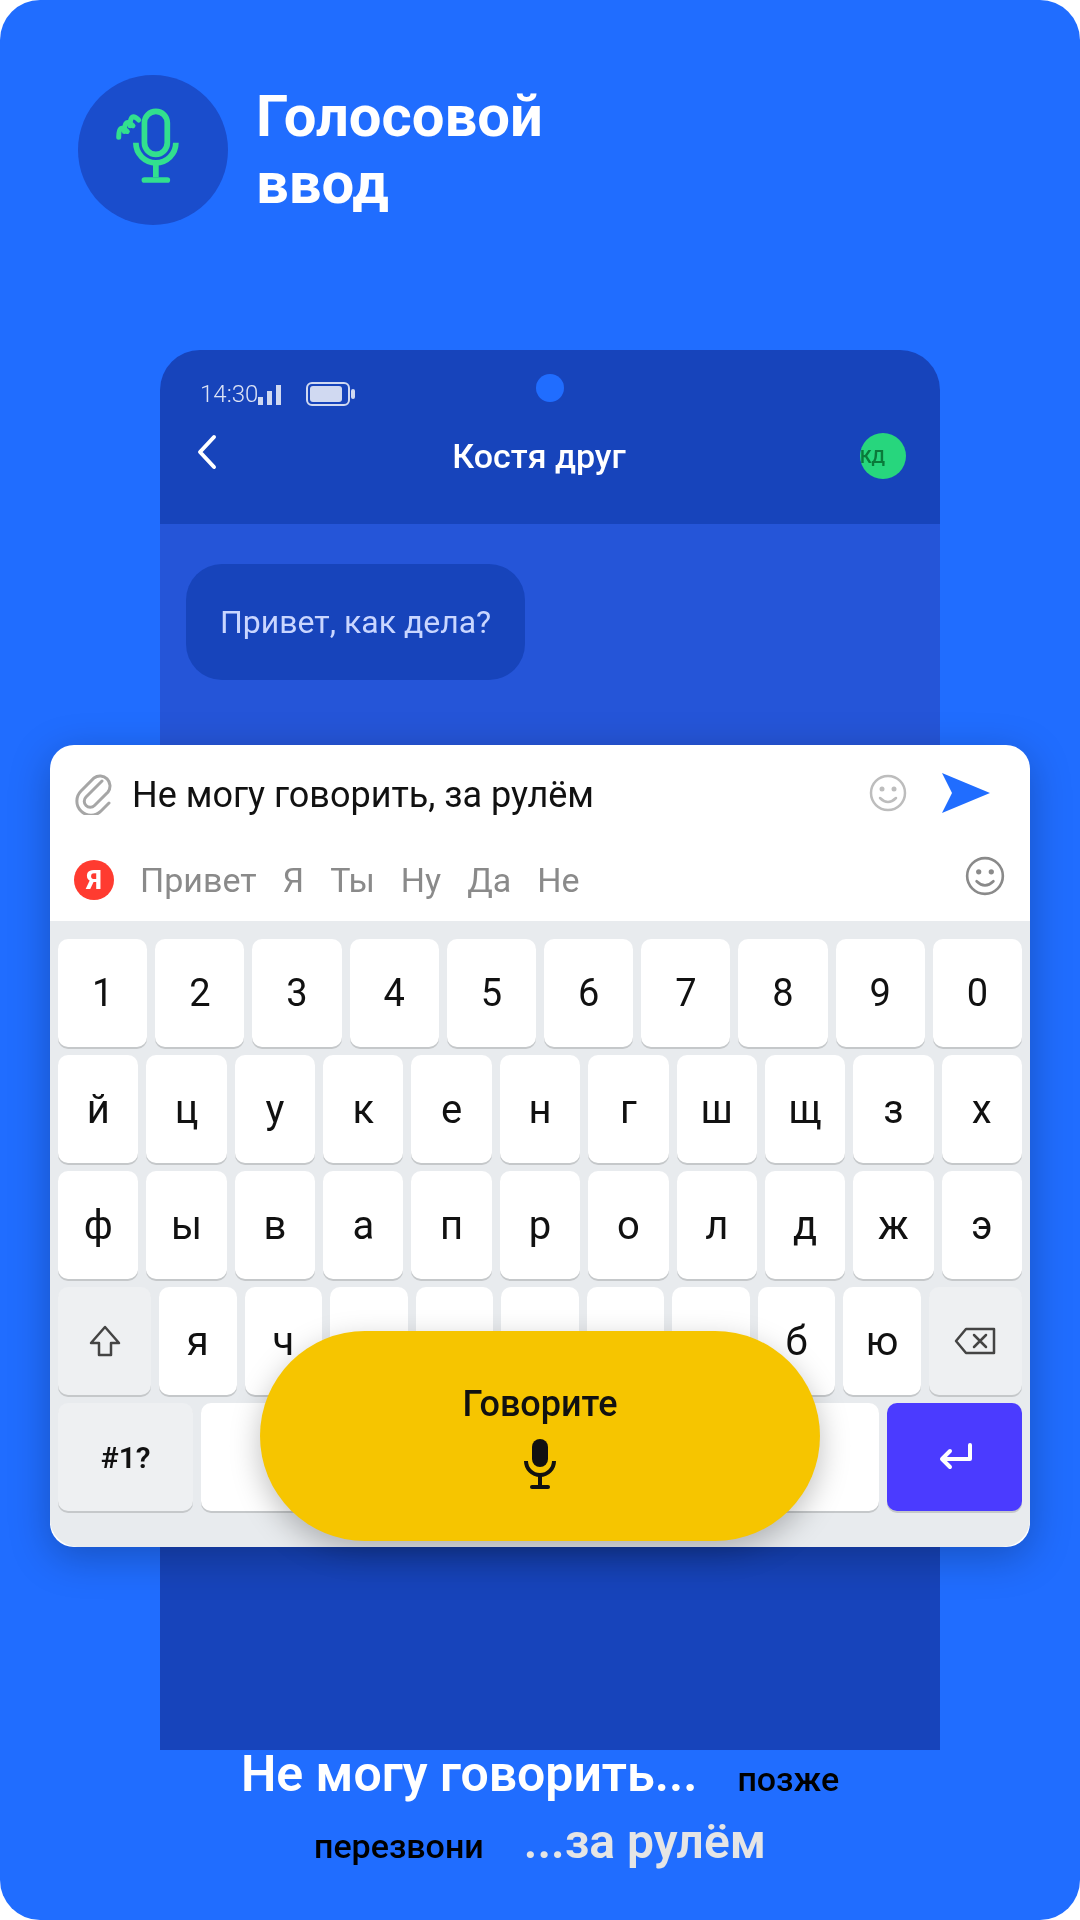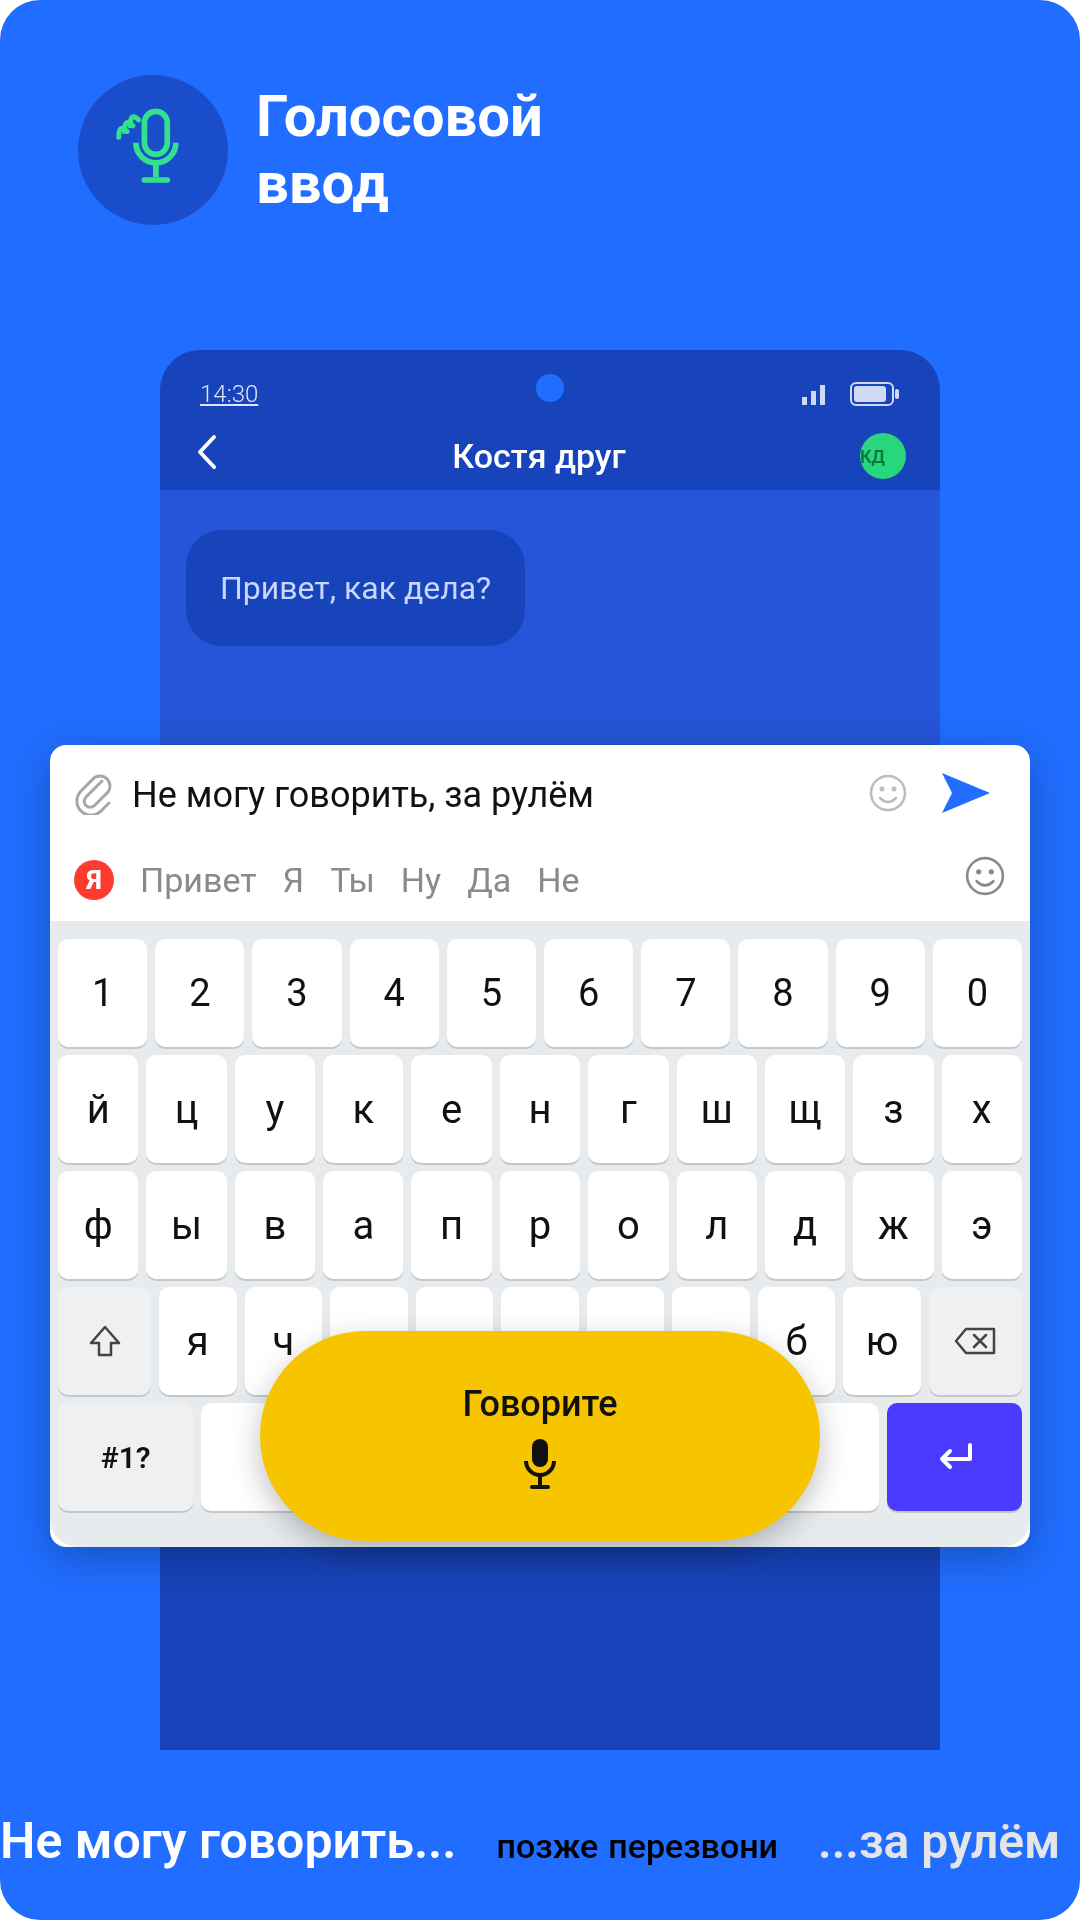--- a/index.html
+++ b/index.html
@@ -6,32 +6,32 @@
   body { width: 1080px; height: 1920px; overflow: hidden; }
   .outer { width: 1080px; height: 1920px; background: #206dff; border-radius: 40px; position: relative; }
 
   
   .feature-header { display: flex; align-items: center; gap: 28px; padding: 75px 0 0 78px; }
   .mic-badge { width: 150px; height: 150px; border-radius: 50%; background: #1a4dcc; display: flex; align-items: center; justify-content: center; }
   .feature-title { color: #fff; font-size: 58px; font-weight: 700; line-height: 1.15; }
 
   
   .phone { position: absolute; top: 350px; left: 160px; width: 780px; height: 1400px; background: #1744bb; border-radius: 40px 40px 0 0; overflow: hidden; }
-  .statusbar { display: flex; align-items: center; justify-content: space-between; padding: 30px 40px 10px; color: rgba(255,255,255,0.85); font-size: 24px; font-weight: 300; text-decoration: underline; }
+  .statusbar { display: flex; align-items: center; padding: 30px 40px 10px; color: rgba(255,255,255,0.85); font-size: 24px; font-weight: 300; }
   .status-right { display: flex; align-items: center; gap: 18px; }
   .camera-dot { position: absolute; top: 24px; left: 50%; transform: translateX(-50%); width: 28px; height: 28px; border-radius: 50%; background: #206dff; }
-  .chat-header { display: flex; align-items: center; justify-content: space-between; padding: 12px 34px 8px; color: #fff; }
+  .chat-header { display: flex; align-items: center; justify-content: space-between; padding: 12px 34px 42px; color: #fff; }
   .chat-title { font-size: 34px; font-weight: 500; }
   .back { font-size: 44px; font-weight: 300; }
   .avatar { width: 46px; height: 46px; border-radius: 50%; background: #27d67d; color: #0b3; font-size: 18px; font-weight: 600; display: flex; align-items: center; justify-content: flex-start; color:#0a7a3a; }
   .chat-body { background: #2555d8; padding: 40px 26px; height: 700px; }
   .bubble { background: #1744bb; color: #c9d6ff; font-size: 32px; padding: 39px 34px; border-radius: 36px; display: inline-block; }
 
   
-  .panel { position: absolute; top: 745px; left: 50px; width: 980px; background: #fff; border-radius: 16px; box-shadow: 0 10px 40px rgba(0,0,0,0.25); overflow: visible; }
+  .panel { position: absolute; top: 745px; left: 50px; width: 980px; background: #fff; border-radius: 24px; box-shadow: 0 10px 40px rgba(0,0,0,0.25); overflow: visible; }
 
   .input-row { display: flex; align-items: center; gap: 18px; padding: 26px 24px; }
   .input-text { flex: 1; font-size: 36px; color: #111; }
   .send-btn { padding: 0 14px; }
 
   .sugg-row { display: flex; align-items: center; gap: 26px; padding: 10px 24px 16px; color: #8a8a8a; font-size: 34px; }
   .sugg-row .sugg { }
   .ya-logo { width: 40px; height: 40px; border-radius: 50%; background: #ff3b30; color:#fff; font-weight: 800; font-size: 26px; display:flex; align-items:center; justify-content:center; }
   .emoji-right { margin-left:auto; }
 
@@ -42,21 +42,21 @@
   .row4 { padding: 0 0; }
   .shift, .bksp { flex: 1.2; background: #eef0f2; }
   .krow.bottom .key { height: 108px; }
   .sym-key { flex: 1.4; background:#eef0f2; font-size: 30px; font-weight: 600; }
   .enter-key { flex: 1.4; background:#4b3bff; }
   .space-key { flex: 7; position: relative; overflow: visible; }
 
   .voice-bubble { position: absolute; left: 50%; transform: translateX(-50%); bottom: -30px; width: 560px; height: 210px; background: #f6c500; border-radius: 120px; display:flex; flex-direction:column; align-items:center; justify-content:center; gap: 12px; box-shadow: 0 10px 30px rgba(0,0,0,0.25); }
   .voice-label { font-size: 36px; color:#111; font-weight: 500; }
 
-  .footer-words { position: absolute; bottom: 50px; left: 0; width: 100%; display: flex; flex-direction: row; align-items: center; gap: 10px; }
+  .footer-words { position: absolute; bottom: 50px; left: 0; width: 100%; display: flex; flex-direction: column; align-items: center; gap: 10px; }
   .fw-row { display:flex; align-items: baseline; gap: 40px; }
   .fw-main { color:#fff; font-size: 50px; font-weight: 600; }
   .fw-sub { color:#000000; font-size: 34px; font-weight: 500; }
   .fw-main2 { color:#e5e5e5; font-size: 48px; font-weight: 600; }
 </style>
 </head>
 <body>
 
 <div class="outer">
 

